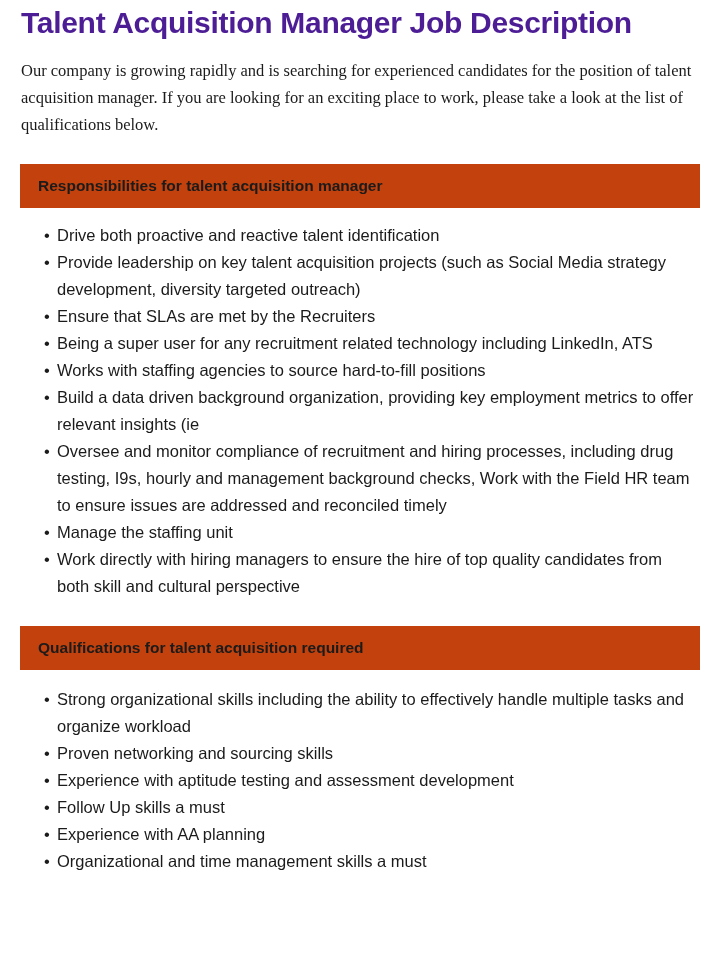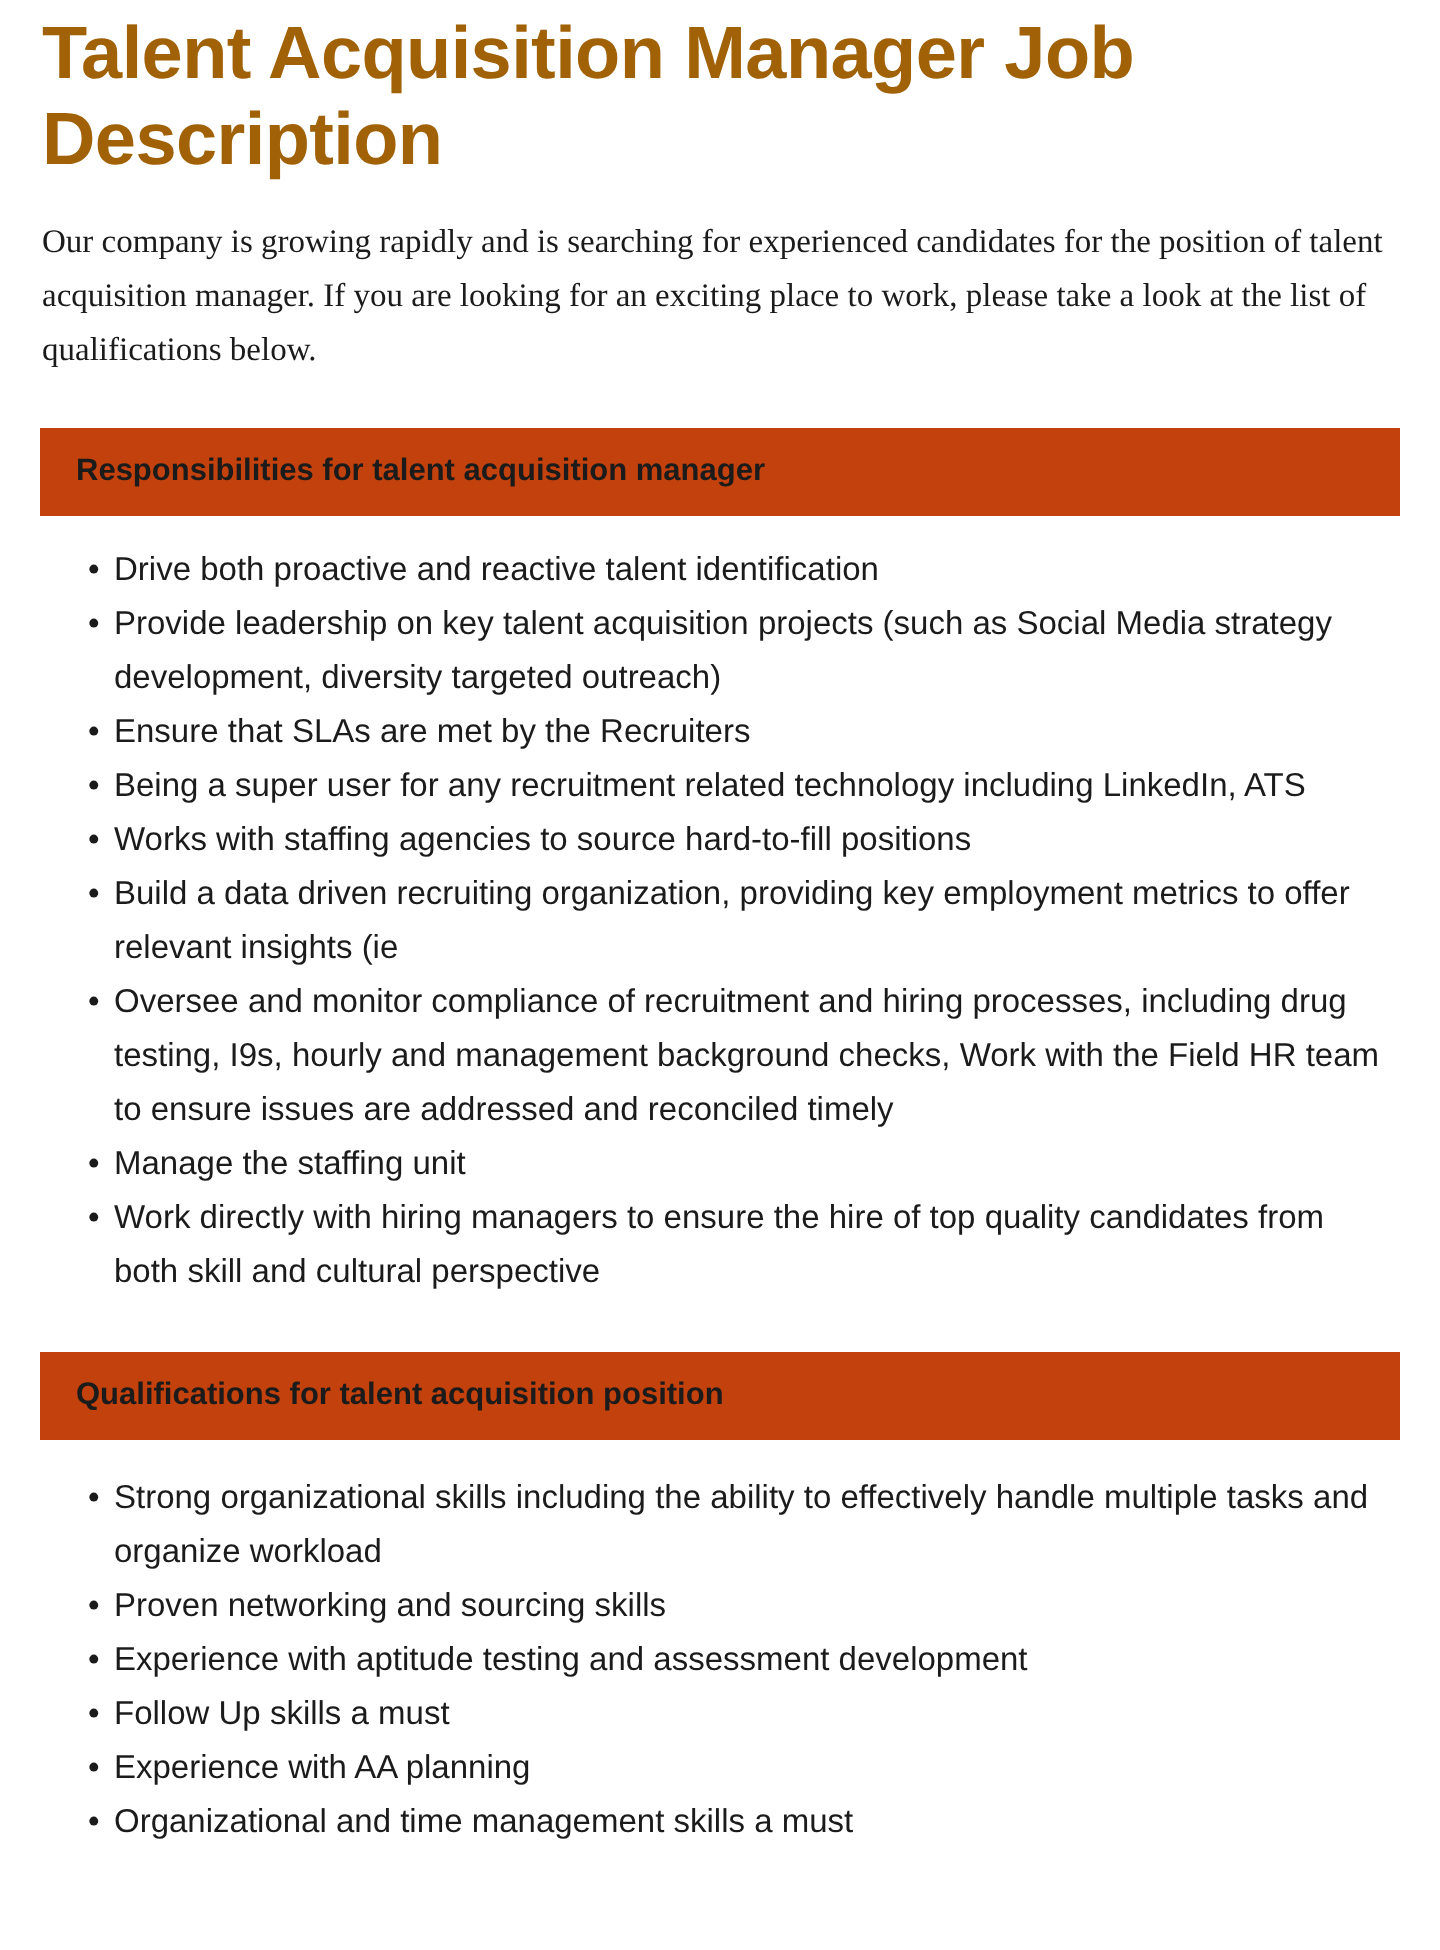--- a/index.html
+++ b/index.html
@@ -15,27 +15,27 @@
     color: #1b1b1b;
     overflow: hidden;
   }
 
   .page {
     width: 720px;
     padding: 0;
   }
 
   .doc-title {
-    font-size: 37px;
+    font-size: 30px;
     font-weight: 700;
     letter-spacing: -0.3px;
     line-height: 1.15;
     margin: 0;
     padding: 6px 20px 0 21px;
-    color: #a16207;
+    color: #4c1d95;
   }
 
   .intro {
     font-size: 16.5px;
     line-height: 27px;
     margin: 0;
     padding: 16px 24px 0 21px;
     color: #1b1b1b;
     font-family: Liberation Serif, serif;
   }
@@ -92,29 +92,29 @@
   <p class="intro">Our company is growing rapidly and is searching for experienced candidates for the position of talent acquisition manager. If you are looking for an exciting place to work, please take a look at the list of qualifications below.</p>
 
   <section class="section section-responsibilities">
     <div class="section-header">Responsibilities for talent acquisition manager</div>
     <ul class="bullet-list">
         <li>Drive both proactive and reactive talent identification</li>
         <li>Provide leadership on key talent acquisition projects (such as Social Media strategy development, diversity targeted outreach)</li>
         <li>Ensure that SLAs are met by the Recruiters</li>
         <li>Being a super user for any recruitment related technology including LinkedIn, ATS</li>
         <li>Works with staffing agencies to source hard-to-fill positions</li>
-        <li>Build a data driven recruiting organization, providing key employment metrics to offer relevant insights (ie</li>
+        <li>Build a data driven background organization, providing key employment metrics to offer relevant insights (ie</li>
         <li>Oversee and monitor compliance of recruitment and hiring processes, including drug testing, I9s, hourly and management background checks, Work with the Field HR team to ensure issues are addressed and reconciled timely</li>
         <li>Manage the staffing unit</li>
         <li>Work directly with hiring managers to ensure the hire of top quality candidates from both skill and cultural perspective</li>
       </ul>
   </section>
 
   <section class="section section-qualifications">
-    <div class="section-header">Qualifications for talent acquisition position</div>
+    <div class="section-header">Qualifications for talent acquisition required</div>
     <ul class="bullet-list">
         <li>Strong organizational skills including the ability to effectively handle multiple tasks and organize workload</li>
         <li>Proven networking and sourcing skills</li>
         <li>Experience with aptitude testing and assessment development</li>
         <li>Follow Up skills a must</li>
         <li>Experience with AA planning</li>
         <li>Organizational and time management skills a must</li>
       </ul>
   </section>
 

